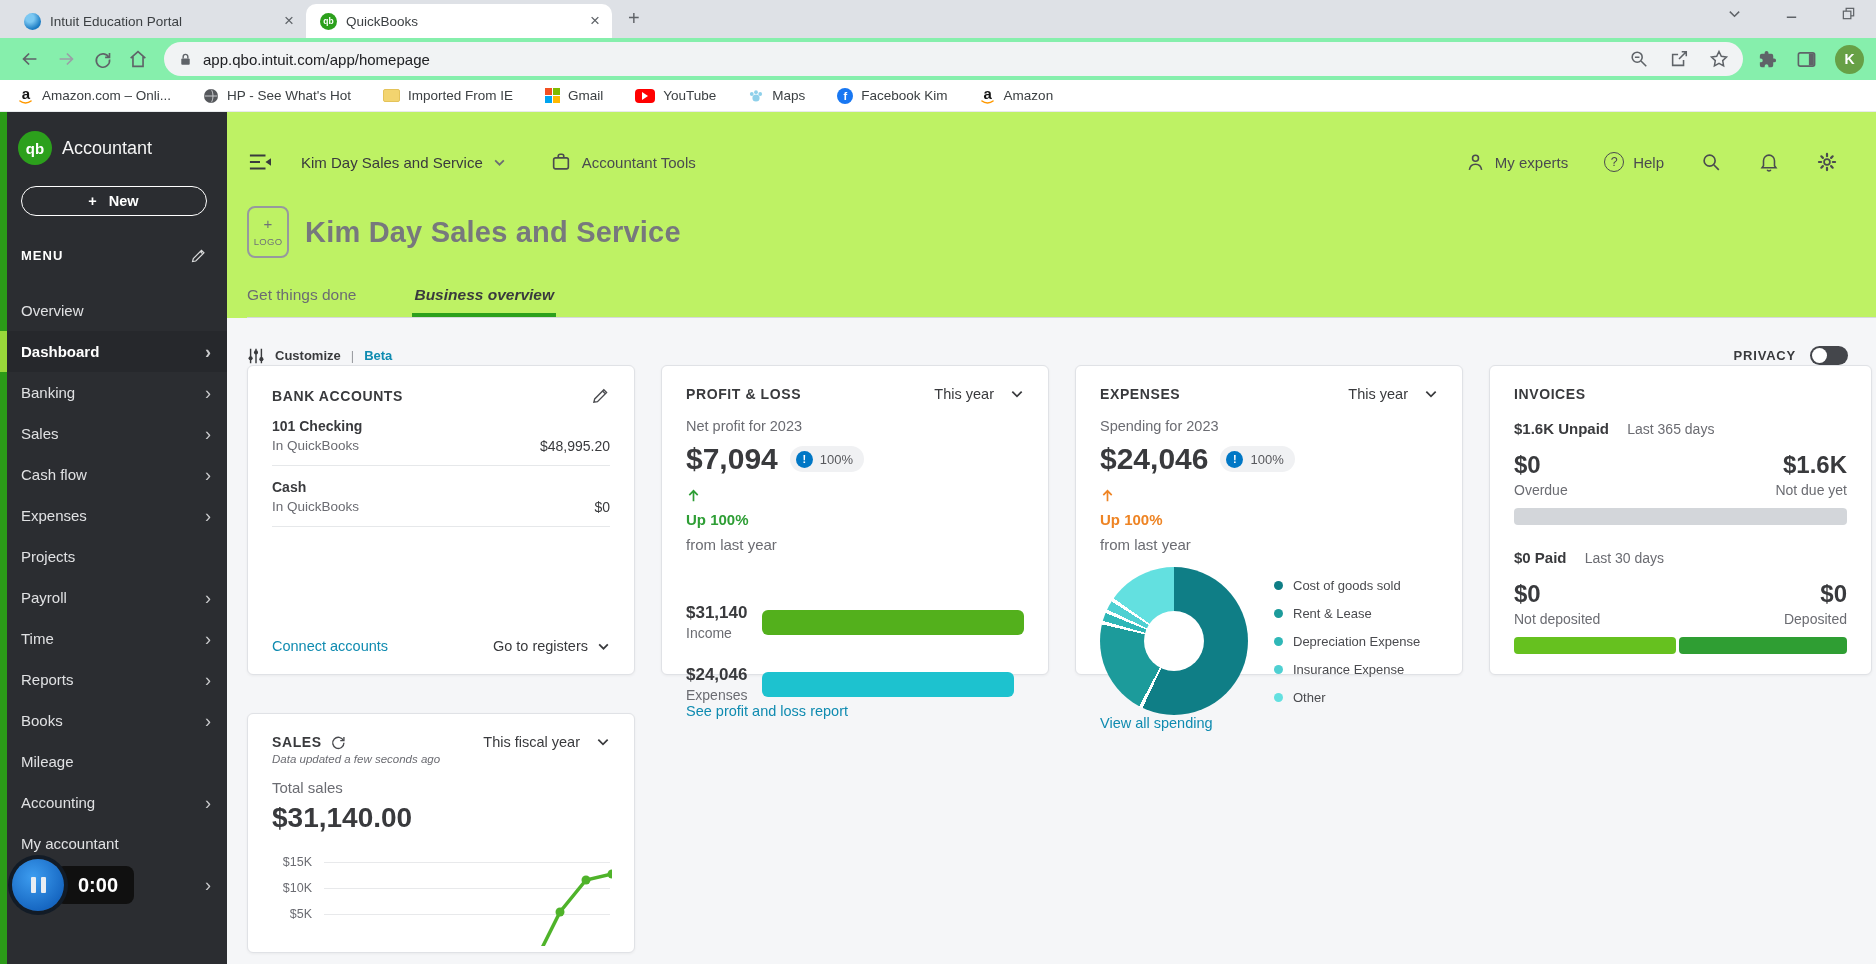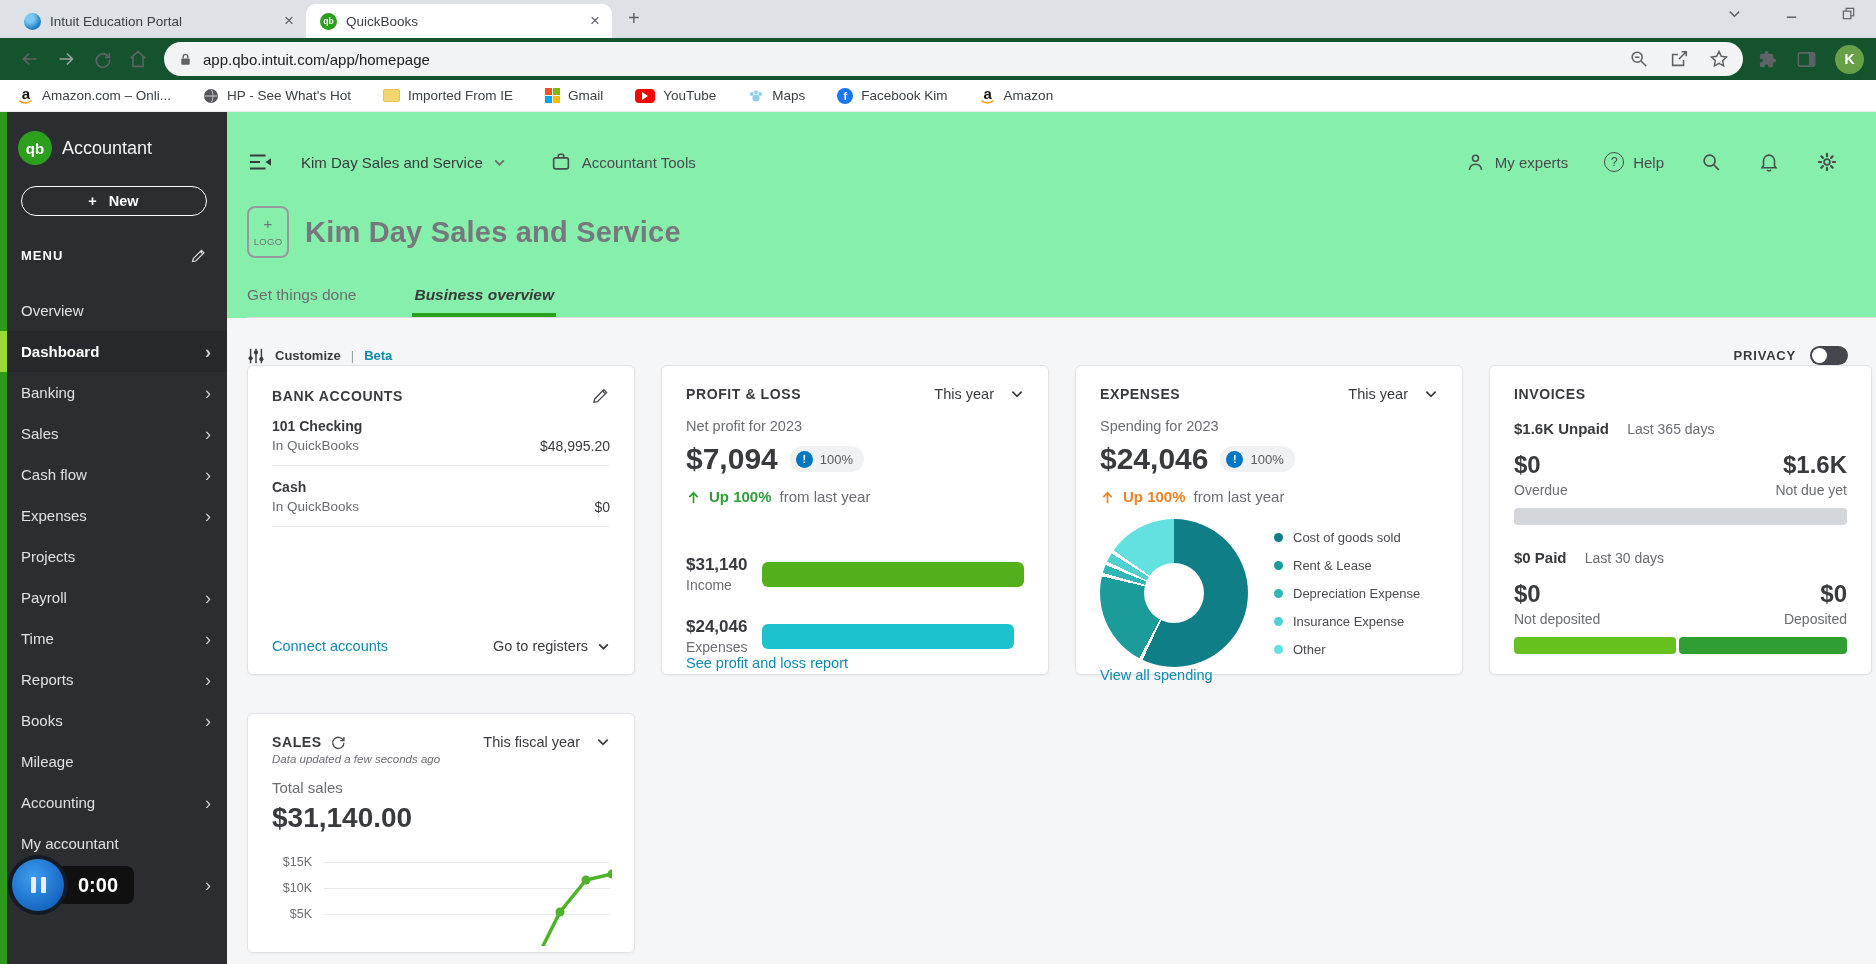--- a/index.html
+++ b/index.html
@@ -11,21 +11,21 @@
   .tabstrip { height:38px; background:#dee1e6; display:flex; align-items:flex-end; position:relative; padding-left:10px; }
   .tab { display:flex; align-items:center; gap:9px; height:34px; width:296px; padding:0 8px 0 14px; font-size:13.5px; color:#3c4043; }
   .tab.active { background:#fff; border-radius:10px 10px 0 0; width:306px; }
   .tab .tab-title { flex:1; white-space:nowrap; overflow:hidden; }
   .tab-close { font-size:17px; color:#5f6368; padding:0 4px; cursor:default; }
   .favicon-intuit { width:17px; height:17px; border-radius:50%; background:radial-gradient(circle at 35% 30%, #7cc8f2 25%, #1a7ac2 70%); }
   .favicon-qb { width:17px; height:17px; border-radius:50%; background:#2ca01c; color:#fff; font-size:8.5px; font-weight:bold; display:flex; align-items:center; justify-content:center; }
   .newtab { font-size:20px; color:#5f6368; margin:0 0 8px 16px; }
   .win-controls { position:absolute; right:20px; top:6px; display:flex; gap:42px; color:#5f6368; align-items:center; }
 
-  .addressbar { height:42px; background:#14532d; display:flex; align-items:center; padding:14px 12px; }
+  .addressbar { height:42px; background:#86efac; display:flex; align-items:center; padding:14px 12px; }
   .nav-ico { width:36px; height:36px; display:flex; align-items:center; justify-content:center; color:#5f6368; }
   .omnibox { flex:1; height:34px; background:#f1f3f4; border-radius:17px; display:flex; align-items:center; padding:0 14px; margin:0 8px; color:#5f6368; }
   .url-text { font-size:15px; color:#202124; margin-left:10px; flex:1; }
   .omni-icons { display:flex; gap:20px; align-items:center; }
   .after-omni { display:flex; gap:18px; align-items:center; margin-left:6px; }
   .avatar { width:29px; height:29px; border-radius:50%; background:#67a046; color:#fff; font-size:14px; font-weight:bold; display:flex; align-items:center; justify-content:center; }
 
   .bookmarksbar { height:32px; background:#fff; display:flex; align-items:center; gap:32px; padding:0 18px; border-bottom:1px solid #e8eaed; }
   .bm { display:flex; align-items:center; gap:8px; font-size:13.5px; color:#3c4043; white-space:nowrap; }
   .bm-amazon { width:16px; height:17px; position:relative; font-weight:bold; font-size:15px; color:#141414; line-height:13px; text-align:center; }
@@ -54,21 +54,21 @@
   .nav-item { height:41px; display:flex; align-items:center; padding:0 16px 0 21px; font-size:15px; color:#e0e1e3; position:relative; }
   .nav-item .chev { margin-left:auto; font-size:18px; color:#c9cacc; line-height:1; }
   .nav-item.active { font-weight:bold; color:#fff; background:#26282c; }
   .nav-item.active::before { content:''; position:absolute; left:0; top:0; width:7px; height:100%; background:#99d83a; }
   .timer-overlay { position:absolute; left:12px; top:747px; display:flex; align-items:center; z-index:5; }
   .timer-circle { width:52px; height:52px; border-radius:50%; background:radial-gradient(circle at 40% 35%, #3d9df0, #1565c0 75%); box-shadow:0 0 0 4px #121b26; display:flex; align-items:center; justify-content:center; gap:5px; z-index:2; }
   .timer-circle i { width:5px; height:16px; background:#e9edf2; border-radius:1px; display:block; }
   .timer-pill { margin-left:-8px; background:#101010; color:#fff; font-size:20px; font-weight:bold; height:38px; border-radius:8px; padding:0 16px 0 22px; display:flex; align-items:center; }
 
   
-  .main { flex:1; display:flex; flex-direction:column; background:#86efac; min-width:0; }
+  .main { flex:1; display:flex; flex-direction:column; background:#bef264; min-width:0; }
   .topnav { display:flex; align-items:center; height:64px; margin-top:18px; padding:0 38px 0 20px; color:#393a3d; }
   .hamburger { margin-right:28px; color:#393a3d; }
   .company-selector { display:flex; align-items:center; gap:10px; font-size:15px; }
   .acct-tools { display:flex; align-items:center; gap:10px; font-size:15px; margin-left:44px; color:#4a4b4f; }
   .topnav-right { margin-left:auto; display:flex; align-items:center; gap:36px; color:#4a4b4f; }
   .tn-item { display:flex; align-items:center; gap:9px; font-size:15px; }
   .help-ring { width:20px; height:20px; border:1.7px solid #4a4b4f; border-radius:50%; font-size:12.5px; display:flex; align-items:center; justify-content:center; }
 
   .companyrow { display:flex; align-items:center; margin:12px 0 0 20px; }
   .logo-box { width:42px; height:52px; border:2px solid #97999e; border-radius:8px; display:flex; flex-direction:column; align-items:center; justify-content:center; color:#6f7277; }
@@ -95,21 +95,21 @@
   .card { background:#fff; border:1px solid #e0e2e6; border-radius:6px; box-shadow:0 1px 3px rgba(0,0,0,.05); padding:20px 24px; width:388px; height:310px; display:flex; flex-direction:column; }
   .card.invoices { width:auto; flex:1; }
   .card-head { display:flex; align-items:center; font-size:14px; font-weight:bold; letter-spacing:.6px; color:#393a3d; }
   .card-head .right { margin-left:auto; display:flex; align-items:center; gap:16px; font-size:14.5px; font-weight:normal; letter-spacing:0; color:#393a3d; }
   .card-sub { margin-top:16px; font-size:14.5px; color:#6b6c72; }
   .amount-row { display:flex; align-items:center; gap:12px; margin-top:8px; }
   .big-amount { font-size:30px; font-weight:bold; color:#393a3d; }
   .pct-pill { height:26px; border-radius:14px; background:#f0f1f3; display:flex; align-items:center; gap:7px; padding:0 11px 0 6px; }
   .info-dot { width:17px; height:17px; border-radius:50%; background:#0077c5; color:#fff; font-size:11px; font-weight:bold; display:flex; align-items:center; justify-content:center; }
   .pct-txt { font-size:13px; color:#57585c; }
-  .trend { display:flex; align-items:flex-end; gap:8px; margin-top:12px; font-size:15px; color:#6b6c72; }
+  .trend { display:flex; align-items:flex-start; gap:8px; margin-top:12px; font-size:15px; color:#6b6c72;flex-direction:column; }
   .trend b.green { color:#2e9e35; }
   .trend b.orange { color:#ee8424; }
 
   
   .acct-row { padding:13px 0 11px; border-bottom:1px solid #e6e8ea; }
   .acct-name { font-size:14px; color:#393a3d; font-weight:bold; }
   .acct-sub { display:flex; margin-top:4px; font-size:13.5px; color:#6b6c72; }
   .acct-bal { margin-left:auto; color:#393a3d; font-size:14px; }
   .card-footer { margin-top:auto; display:flex; align-items:center; font-size:14.5px; }
   .link { color:#0f8bb0; }

